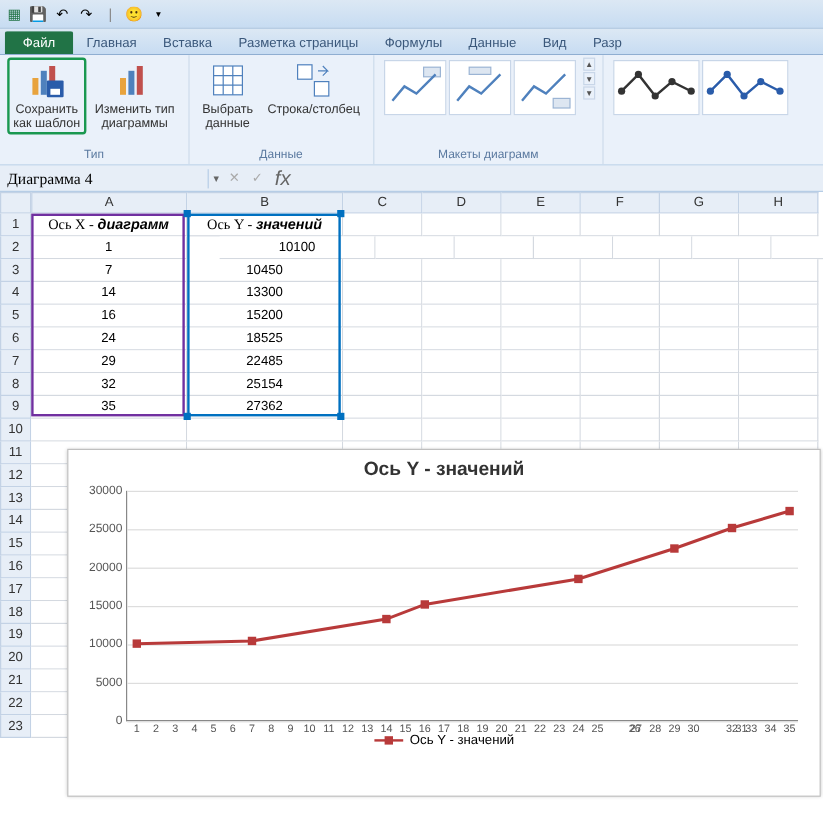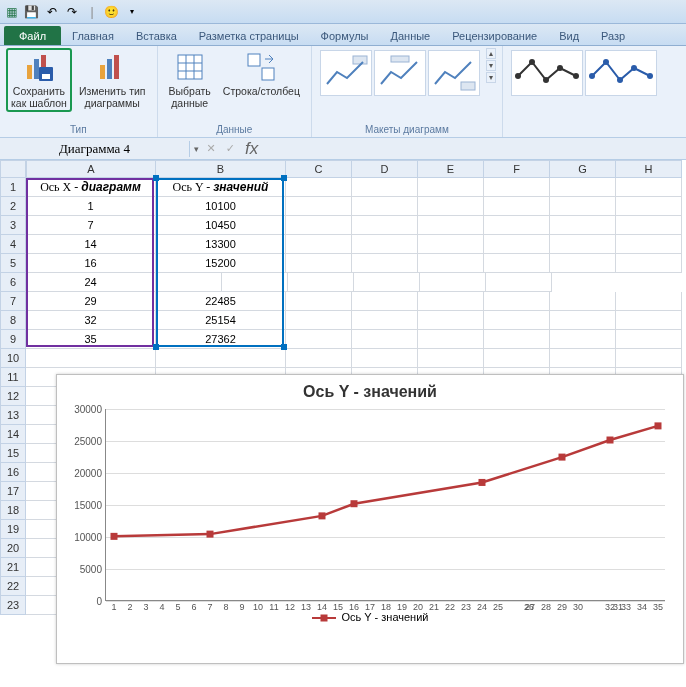--- a/index.html
+++ b/index.html
@@ -18,21 +18,21 @@
 .group { border-right:1px solid #cddbec; padding:2px 6px 0; display:flex; flex-direction:column; align-items:center;}
 .group-content { flex:1; display:flex; gap:2px; align-items:flex-start;}
 .group-label { font-size:10px; color:#5b7aa0; text-align:center; padding:1px 0 2px;}
 .rbtn { display:flex; flex-direction:column; align-items:center; padding:2px 4px; cursor:pointer; text-align:center; font-size:10.5px; color:#333; border:1px solid transparent; border-radius:3px;}
 .rbtn.highlighted { border:2px solid #1a9850; padding:1px 3px;}
 .rbtn .icon { width:32px; height:32px; display:flex; align-items:center; justify-content:center; margin-bottom:2px;}
 .gallery { display:flex; gap:2px; padding:2px;}
 .gallery-item { width:52px; height:46px; border:1px solid #c8d6e8; background:#fff; display:flex; align-items:center; justify-content:center; cursor:pointer;}
 
 .namebox-row { height:22px; background:#e7eef7; display:flex; align-items:center; border-bottom:1px solid #b6cde6;}
-.namebox { width:190px; padding:0 6px; font-size:13px; font-family:"Times New Roman",serif; border-right:1px solid #b6cde6;text-align:center;}
+.namebox { width:174px; padding:0 6px; font-size:13px; font-family:"Times New Roman",serif; border-right:1px solid #b6cde6;}
 .fx-area { display:flex; align-items:center; padding:0 4px; gap:10px;}
 .fx-label { font-style:italic; color:#666; font-size:17px;}
 .col-headers { display:flex; margin-left:26px;}
 .col-header { background:#e7eef7; border:1px solid #c3d2e5; border-left:none; text-align:center; font-size:11px; color:#333; height:18px; line-height:17px;}
 .col-header:first-child { border-left:1px solid #c3d2e5;}
 .row-header { width:26px; background:#e7eef7; border:1px solid #c3d2e5; border-top:none; text-align:center; font-size:11px; color:#333; height:19px; line-height:18px;}
 .corner { width:26px; height:18px; background:#e7eef7; border:1px solid #c3d2e5;}
 
 .sheet { position:relative;}
 .cells { position:relative;}
@@ -71,21 +71,20 @@
   </div>
 </div>
 
 <div class="tabs">
   <div class="tab file">Файл</div>
   <div class="tab">Главная</div>
   <div class="tab">Вставка</div>
   <div class="tab">Разметка страницы</div>
   <div class="tab">Формулы</div>
   <div class="tab">Данные</div>
-  <div class="tab">Рецензирование</div>
   <div class="tab">Вид</div>
   <div class="tab">Разр</div>
 </div>
 
 <div class="ribbon">
   <div class="group">
     <div class="group-content">
       <div class="rbtn highlighted">
         <div class="icon">
             <svg width="32" height="32">
@@ -256,21 +255,21 @@
           <div class="cell hdr" style="width: 130px;">Ось Y - <span class="it">значений</span></div>
           <div class="cell" style="width: 66px;"></div>
           <div class="cell" style="width: 66px;"></div>
           <div class="cell" style="width: 66px;"></div>
           <div class="cell" style="width: 66px;"></div>
           <div class="cell" style="width: 66px;"></div>
           <div class="cell" style="width: 66px;"></div>
         </div>
         <div class="row">
           <div class="cell" style="width: 130px;">1</div>
-          <div class="cell" style="width: 130px;">10100</div>
+          <div class="cell" style="width: 130px; margin-left: 27px;">10100</div>
           <div class="cell" style="width: 66px;"></div>
           <div class="cell" style="width: 66px;"></div>
           <div class="cell" style="width: 66px;"></div>
           <div class="cell" style="width: 66px;"></div>
           <div class="cell" style="width: 66px;"></div>
           <div class="cell" style="width: 66px;"></div>
         </div>
         <div class="row">
           <div class="cell" style="width: 130px;">7</div>
           <div class="cell" style="width: 130px;">10450</div>
@@ -296,20 +295,21 @@
           <div class="cell" style="width: 130px;">15200</div>
           <div class="cell" style="width: 66px;"></div>
           <div class="cell" style="width: 66px;"></div>
           <div class="cell" style="width: 66px;"></div>
           <div class="cell" style="width: 66px;"></div>
           <div class="cell" style="width: 66px;"></div>
           <div class="cell" style="width: 66px;"></div>
         </div>
         <div class="row">
           <div class="cell" style="width: 130px;">24</div>
+          <div class="cell" style="width: 130px;">18525</div>
           <div class="cell" style="width: 66px;"></div>
           <div class="cell" style="width: 66px;"></div>
           <div class="cell" style="width: 66px;"></div>
           <div class="cell" style="width: 66px;"></div>
           <div class="cell" style="width: 66px;"></div>
           <div class="cell" style="width: 66px;"></div>
         </div>
         <div class="row">
           <div class="cell" style="width: 130px;">29</div>
           <div class="cell" style="width: 130px;">22485</div>

